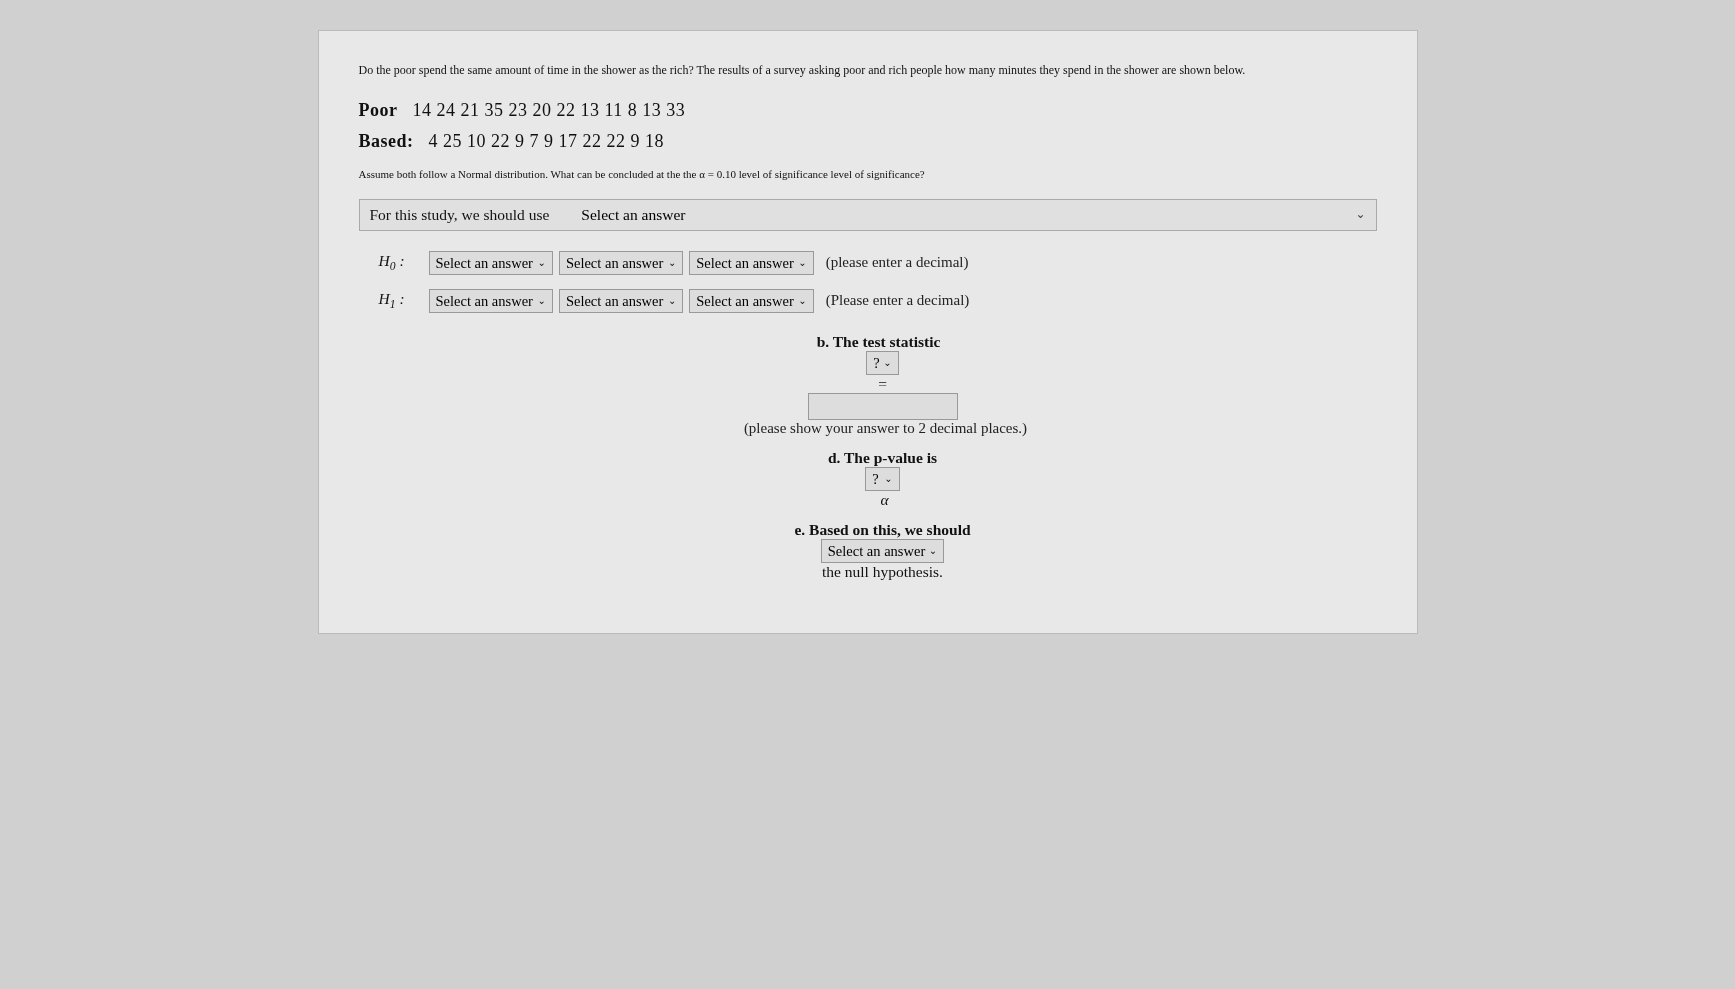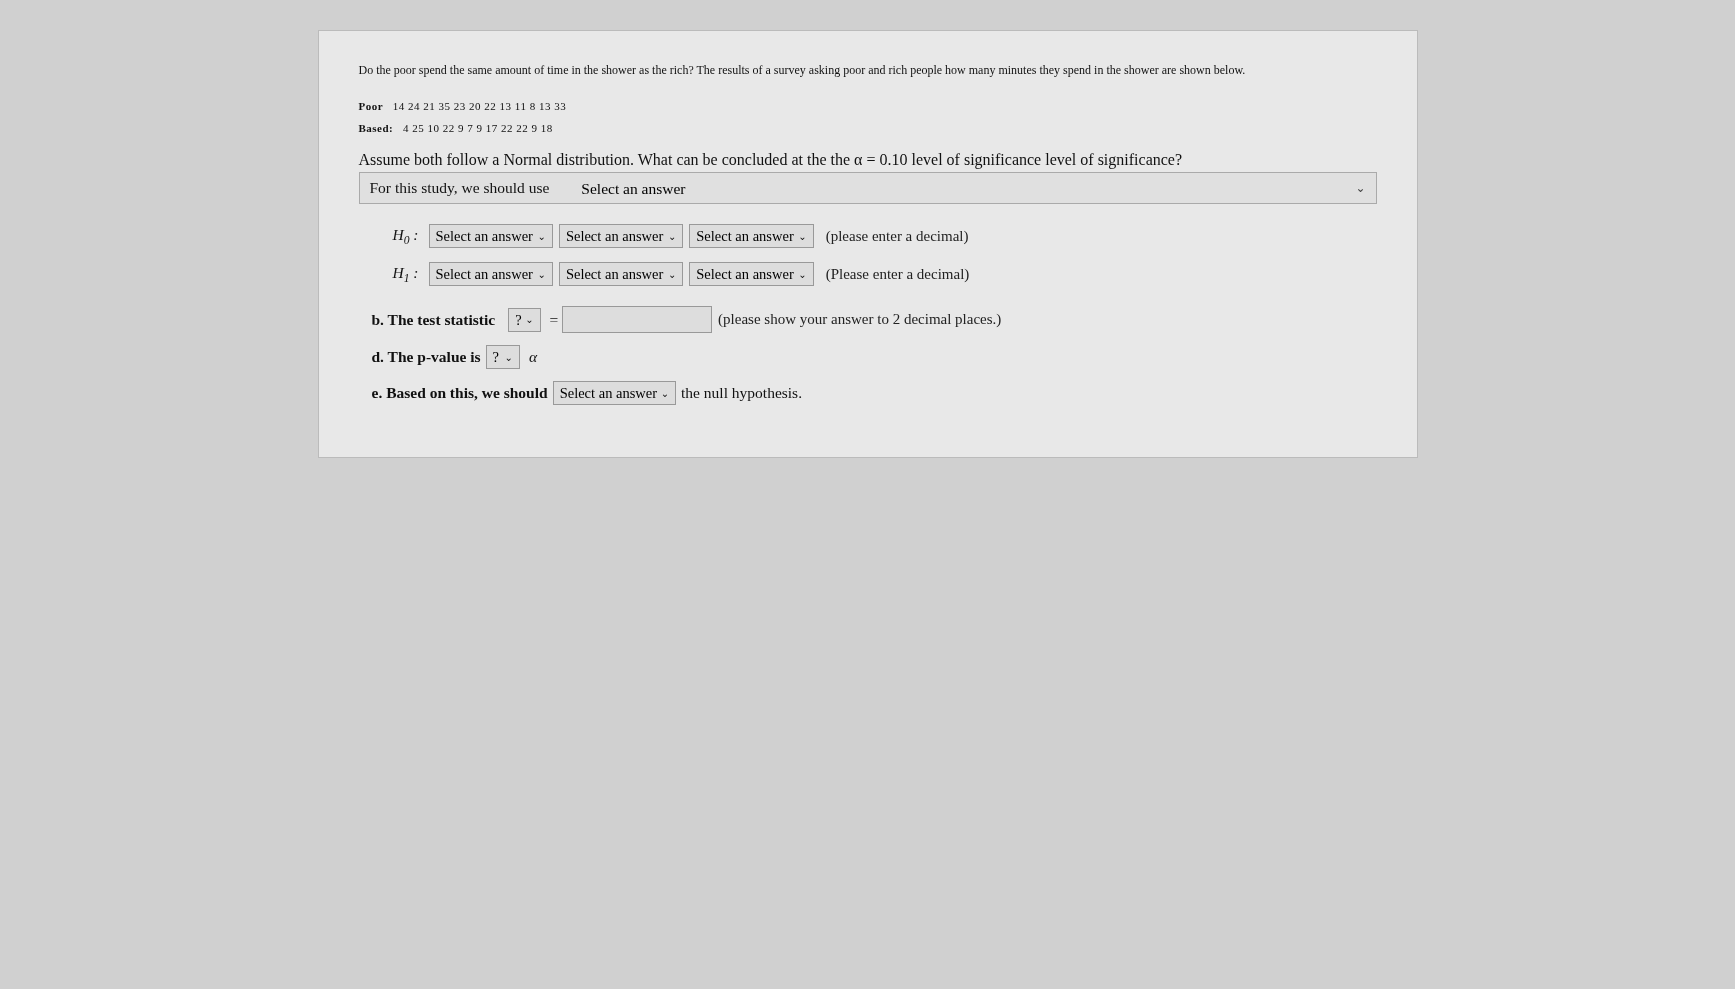--- a/index.html
+++ b/index.html
@@ -20,29 +20,29 @@
       max-width: 1100px;
       width: 100%;
       padding: 30px 40px 40px 40px;
     }
     .question-text {
       font-size: 12px;
       line-height: 1.55;
       margin-bottom: 20px;
     }
     .data-row {
-      font-size: 11px;
+      font-size: 18px;
       margin-bottom: 10px;
       letter-spacing: 0.5px;
     }
     .assumption-text {
-      font-size: 16px;
+      font-size: 11px;
       line-height: 1.55;
       margin-top: 14px;
-      margin-bottom: 0;
+      margin-bottom: 16px;
     }
     .study-use-row {
       display: flex;
       align-items: center;
       font-size: 15.5px;
       margin-bottom: 20px;
       border: 1px solid #aaa;
       background: #e0e0e0;
       padding: 6px 10px;
       gap: 24px;
@@ -77,21 +77,20 @@
       display: flex;
       align-items: center;
       margin-bottom: 14px;
       margin-left: 20px;
       font-size: 15.5px;
     }
     .hypothesis-label {
       font-style: italic;
       margin-right: 10px;
       min-width: 40px;
-      text-align: right;
     }
     .small-select-wrap {
       display: inline-flex;
       align-items: center;
       border: 1px solid #999;
       background: #ddd;
       padding: 3px 6px;
       margin-right: 6px;
       cursor: pointer;
       font-size: 14.5px;
@@ -113,22 +112,23 @@
     }
     .note-text {
       font-size: 15px;
       margin-left: 6px;
       color: #222;
     }
     .part-row {
       display: flex;
       align-items: center;
       margin-bottom: 12px;
-      margin-left: 13px;
-      font-size: 15.5px;
+      margin-left: 30px;
+      font-size: 15.5px;
+      flex-direction: column;
     }
     .part-label {
       font-weight: bold;
       margin-right: 8px;
     }
     .text-input {
       border: 1px solid #999;
       background: #ddd;
       padding: 4px 8px;
       font-size: 15px;

